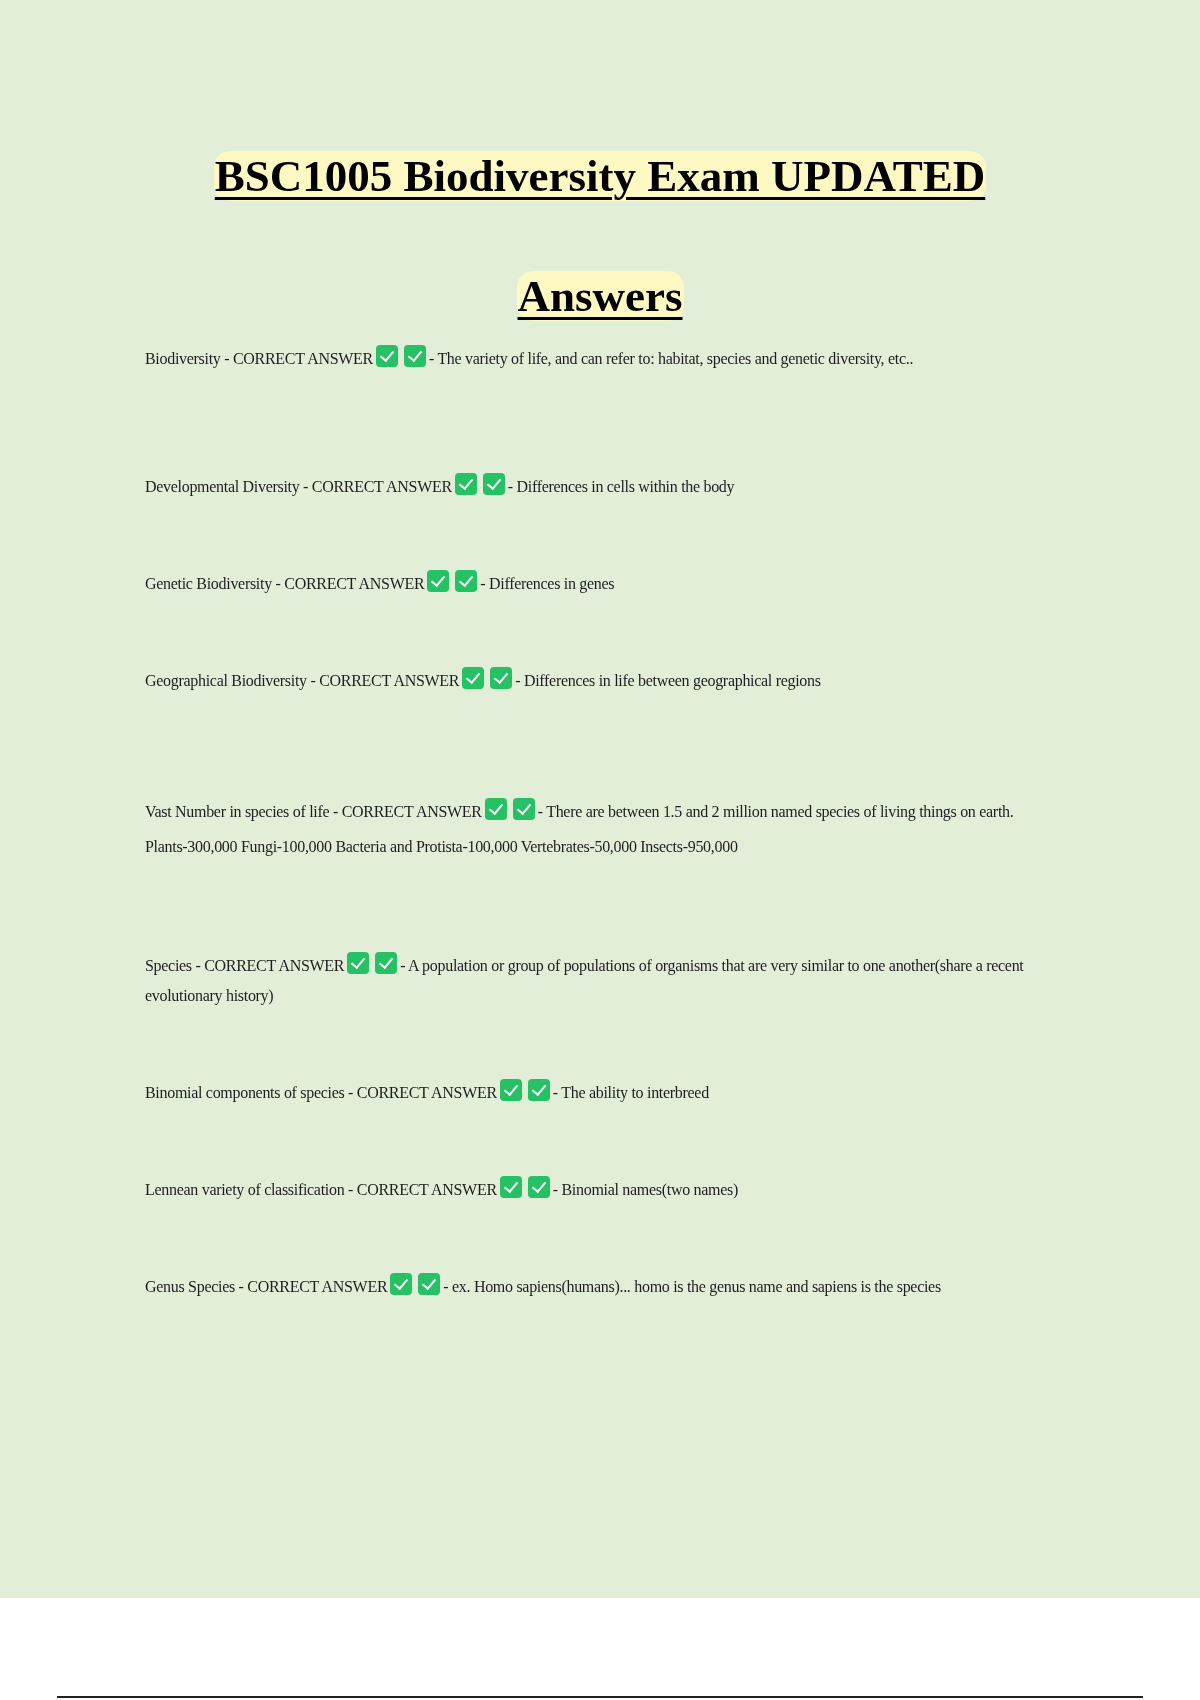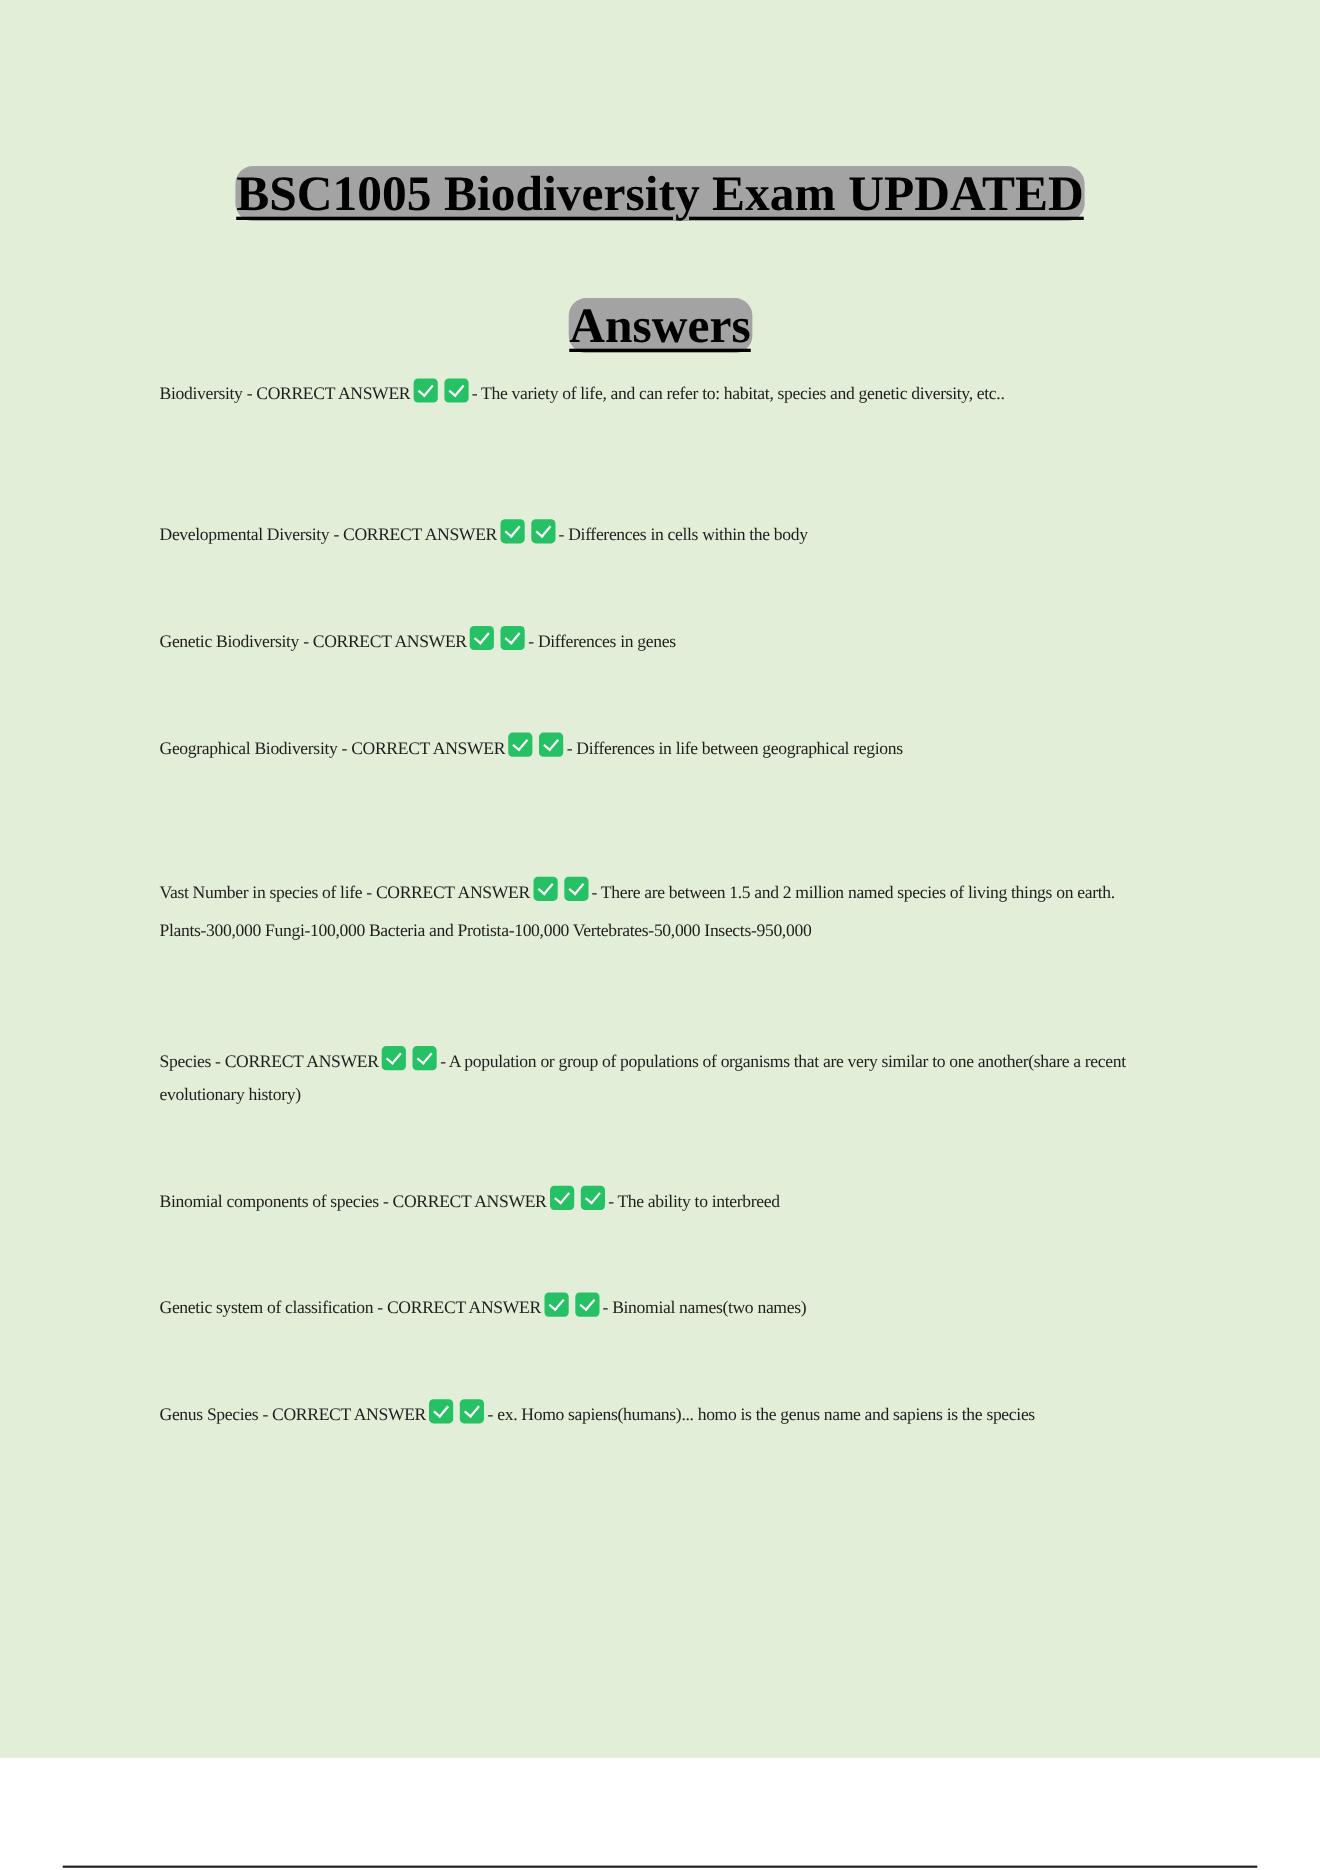--- a/index.html
+++ b/index.html
@@ -16,21 +16,21 @@
   .title {
     position:absolute; left:100px; width:1000px; top:146px;
     text-align:center;
     font-family:"Liberation Serif", serif;
     font-weight:bold;
     font-size:45px;
     line-height:60px;
     color:#000;
   }
   .title span {
-    background:#a3a3a3;
+    background:#fef9c3;
     text-decoration:underline;
     text-decoration-thickness:3px;
     text-underline-offset:6px;
     padding:0 1px;
     border-radius:16px;
   }
   .qa {
     position:absolute; left:145px; width:945px;
     font-size:16px; line-height:30px; color:#1e1e1e;
     letter-spacing:-0.3px;
@@ -85,21 +85,21 @@
 
   <div class="qa" style="top:951px">
     <span>Species</span> - <span>CORRECT ANSWER</span><span class="check"></span><span class="check"></span><span>- A population or group of populations of organisms that are very similar to one another(share a recent evolutionary history)</span>
   </div>
 
   <div class="qa" style="top:1078px">
     <span>Binomial components of species</span> - <span>CORRECT ANSWER</span><span class="check"></span><span class="check"></span><span>- The ability to interbreed</span>
   </div>
 
   <div class="qa" style="top:1175px">
-    <span>Genetic system of classification</span> - <span>CORRECT ANSWER</span><span class="check"></span><span class="check"></span><span>- Binomial names(two names)</span>
+    <span>Lennean variety of classification</span> - <span>CORRECT ANSWER</span><span class="check"></span><span class="check"></span><span>- Binomial names(two names)</span>
   </div>
 
   <div class="qa" style="top:1272px">
     <span>Genus Species</span> - <span>CORRECT ANSWER</span><span class="check"></span><span class="check"></span><span>- ex. Homo sapiens(humans)... homo is the genus name and sapiens is the species</span>
   </div>
 
 </div>
 
 <div class="footer-rule"></div>
 

